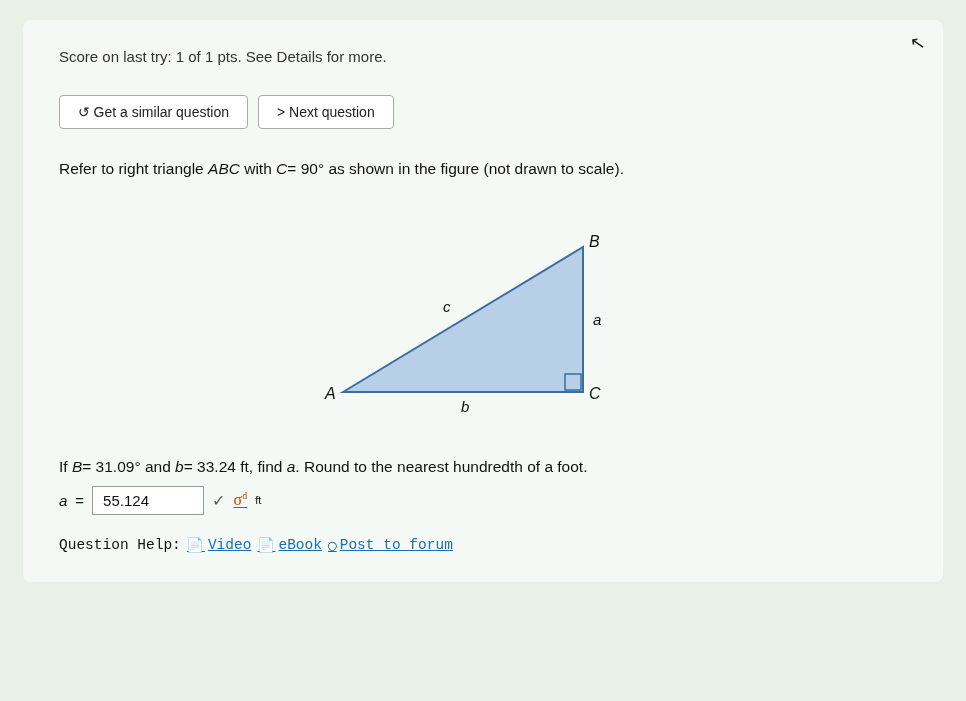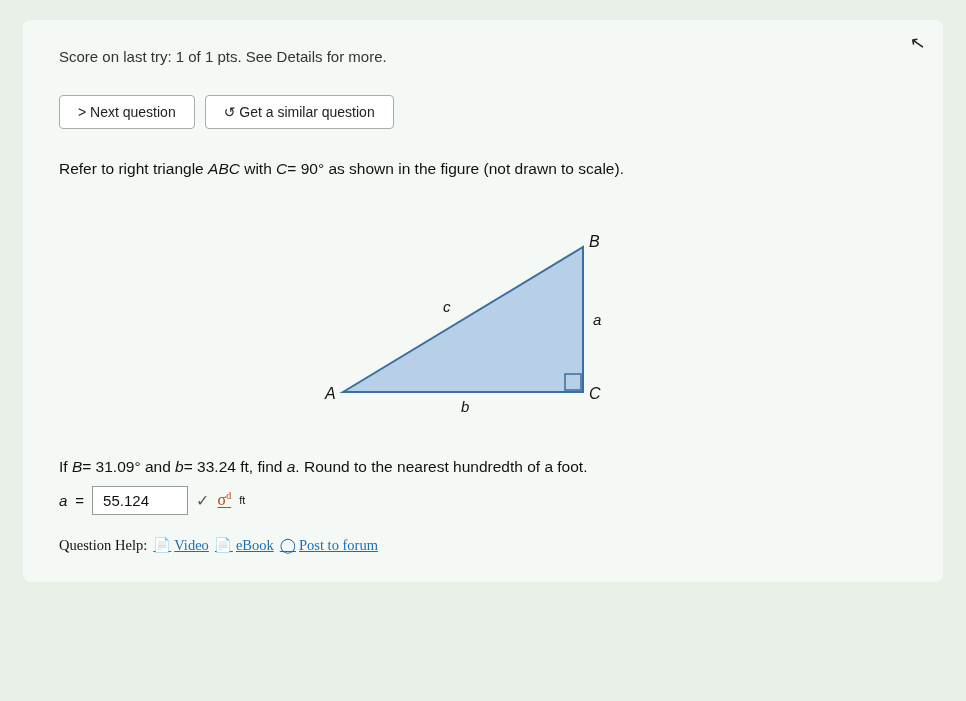--- a/index.html
+++ b/index.html
@@ -84,21 +84,21 @@
     .answer-eq {
       font-family: Arial, sans-serif;
       font-size: 15px;
       color: #111;
     }
     .answer-input {
       border: 1px solid #999;
       background: #fff;
       padding: 5px 10px;
       font-size: 15px;
-      width: 96px;
+      width: 112px;
       font-family: Arial, sans-serif;
       color: #111;
     }
     .check-icon {
       color: #555;
       font-size: 16px;
     }
     .sigma-icon {
       color: #c2410c;
       font-size: 16px;
@@ -107,21 +107,21 @@
     }
     .unit-text {
       font-family: Arial, sans-serif;
       font-size: 11px;
       color: #111;
     }
     .help-row {
       display: flex;
       align-items: center;
       gap: 6px;
-      font-family: Liberation Serif, serif;
+      font-family: Liberation Mono, monospace;
       font-size: 14.5px;
       color: #111;
     }
     .help-link {
       color: #1a6eb5;
       text-decoration: underline;
       cursor: pointer;
       display: flex;
       align-items: center;
       gap: 3px;
@@ -138,22 +138,22 @@
 </head>
 <body>
 
 <div class="card">
 
   <div class="cursor-icon">↖</div>
 
   <div class="score-line">Score on last try: 1 of 1 pts. See Details for more.</div>
 
   <div class="btn-row">
+    <button class="btn">↺ Get a similar question</button>
     <button class="btn">&gt; Next question</button>
-    <button class="btn">↺ Get a similar question</button>
   </div>
 
   <div class="question-text">
     <span>Refer to right triangle </span><span class="math-italic">ABC</span><span> with </span><span class="math-italic">C</span><span>= 90°</span><span> as shown in the figure (not drawn to scale).</span>
   </div>
 
   <div class="triangle-area">
     <svg class="triangle-svg" viewBox="0 0 340 210" xmlns="http://www.w3.org/2000/svg">
 
       <polygon points="30,175 270,30 270,175" fill="#b8cfe8" stroke="#3a6ea0" stroke-width="2"></polygon>

